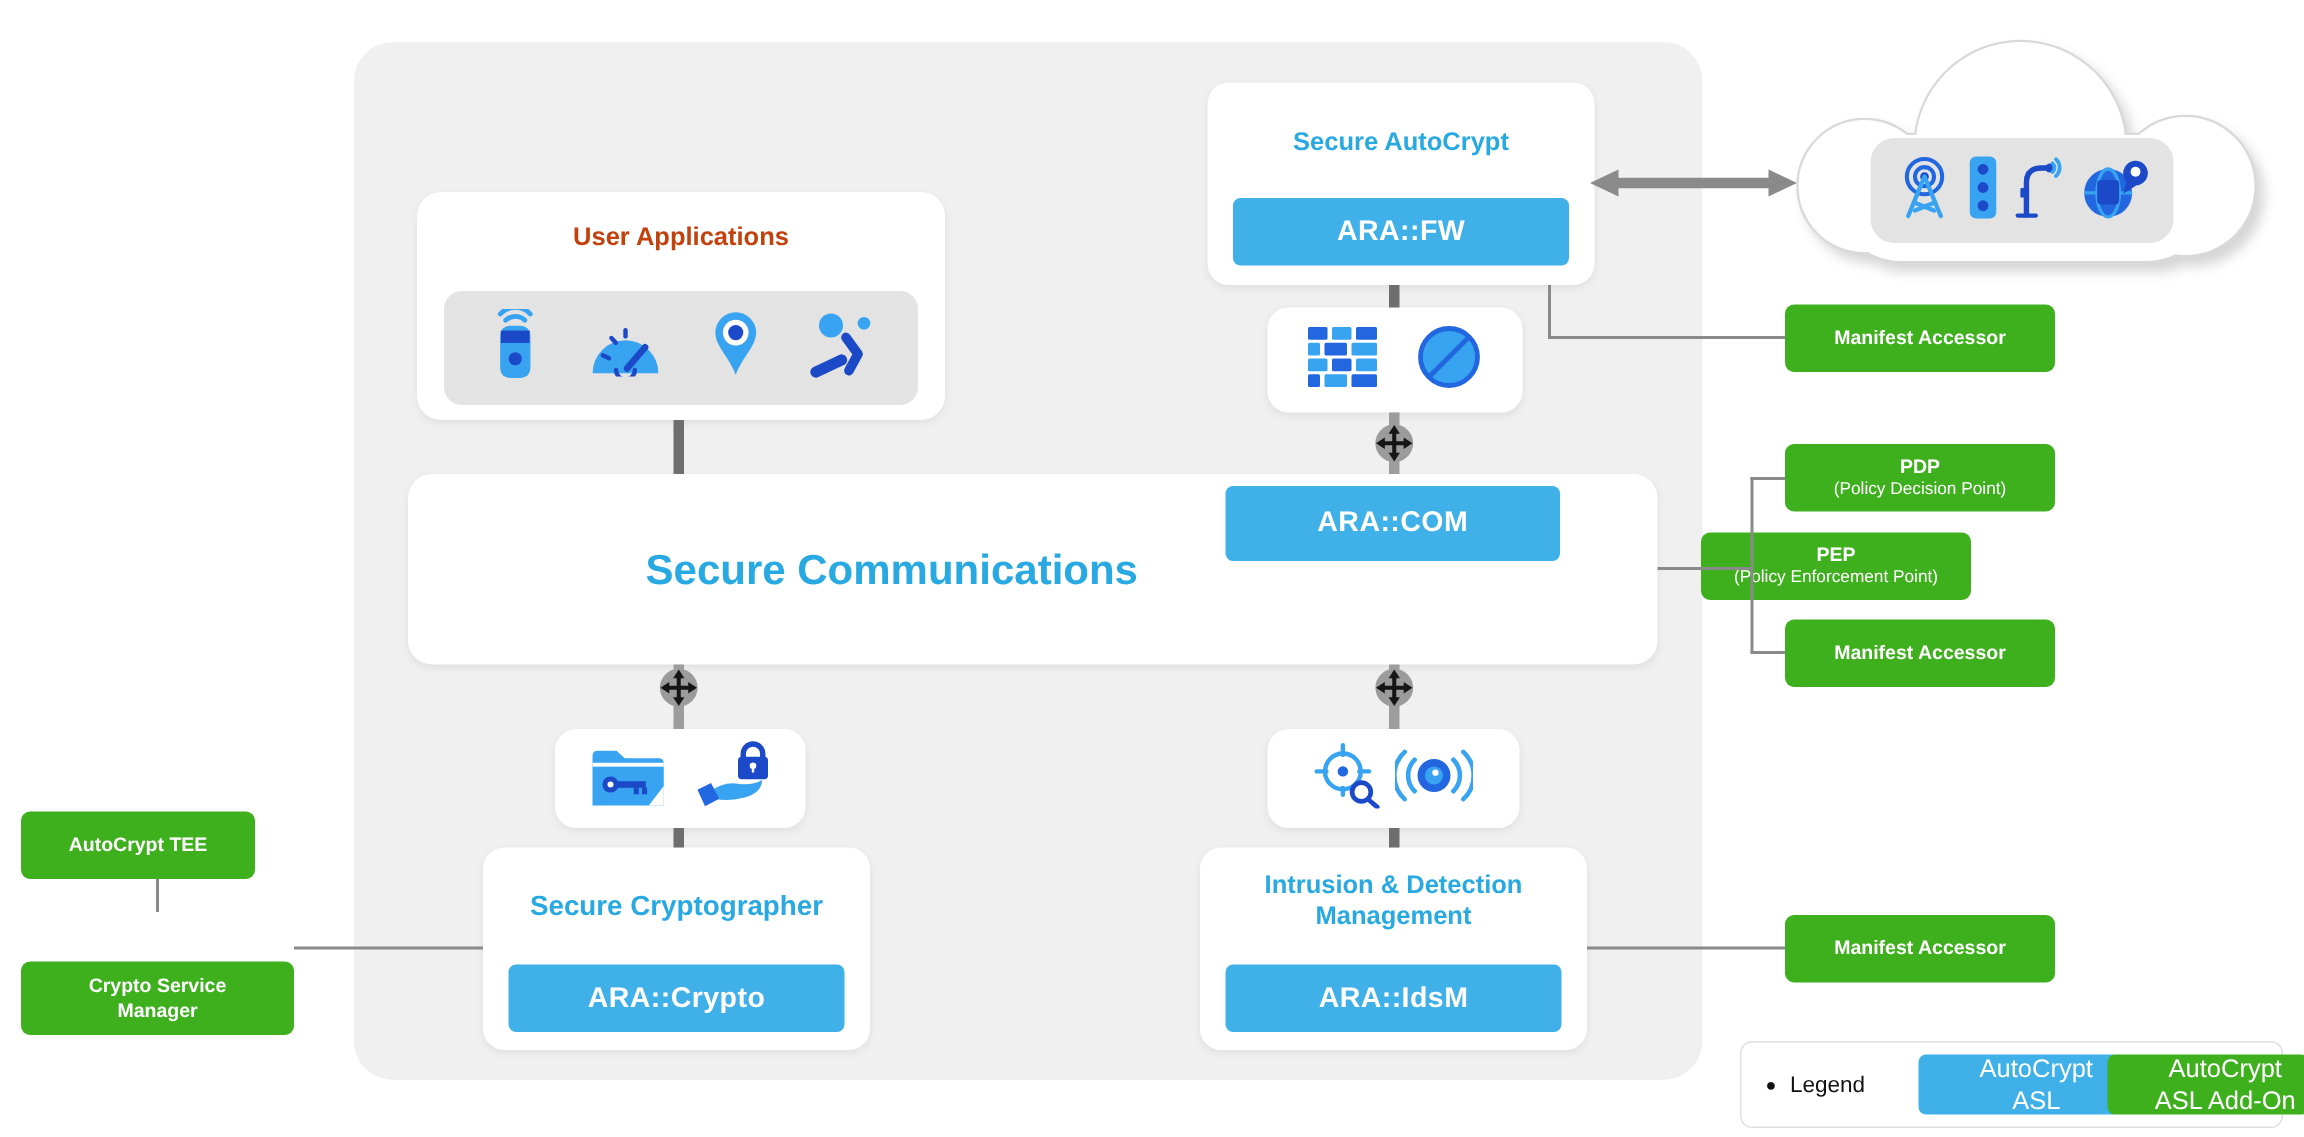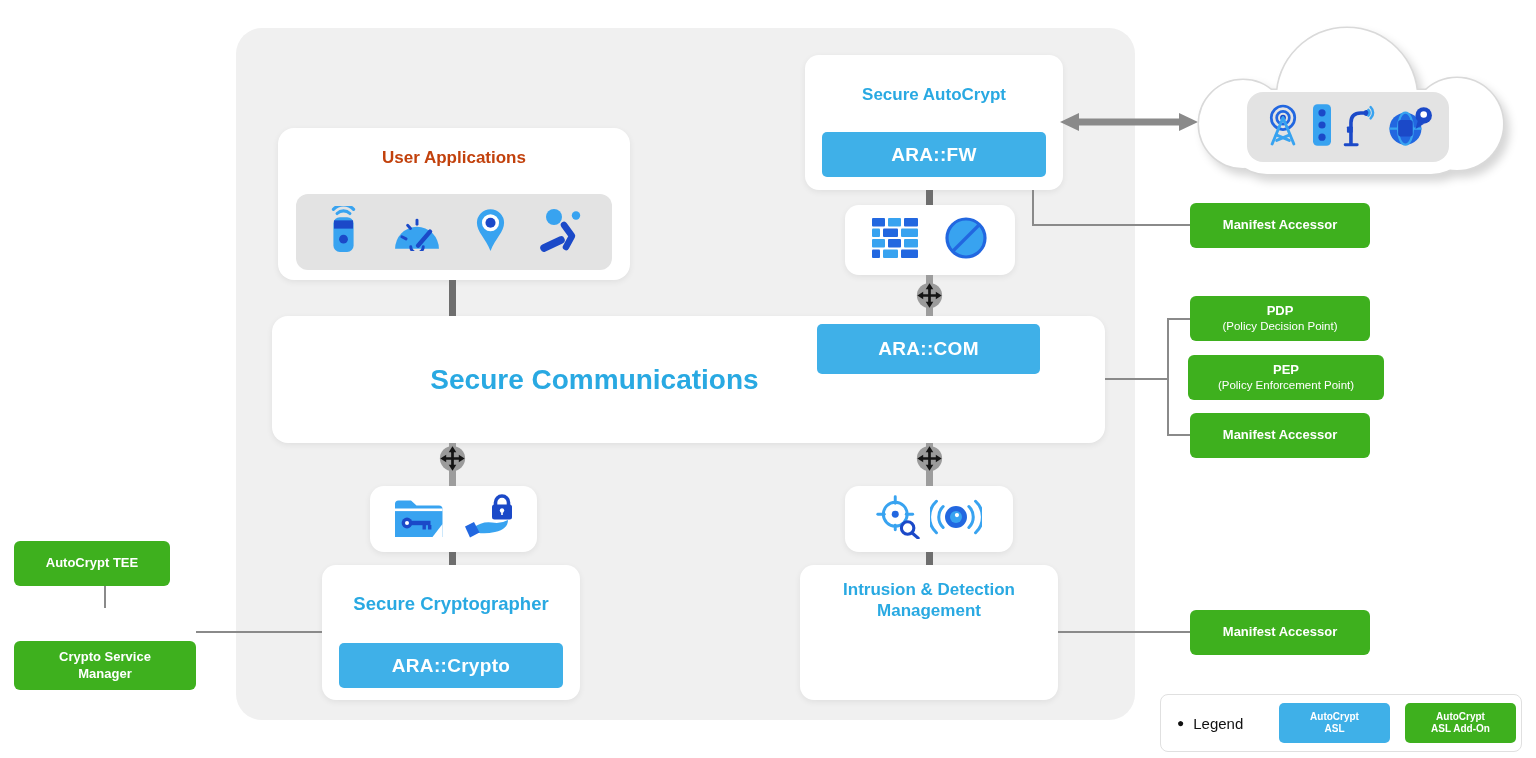--- a/index.html
+++ b/index.html
@@ -22,21 +22,21 @@
   .line{position:absolute;background:var(--connector-gray);}
   .stub{position:absolute;background:#6E6E6E;}
   .thick{position:absolute;background:#9D9D9D;}
   .iconrow{display:flex;align-items:center;justify-content:center;height:100%;}
   .strip{position:absolute;background:#E3E3E3;border-radius:12px;}
   .f-l{fill:var(--icon-blue)} .f-m{fill:var(--icon-mid)} .f-d{fill:var(--icon-navy)} .f-w{fill:#fff}
   .s-l{stroke:var(--icon-blue)} .s-m{stroke:var(--icon-mid)} .s-d{stroke:var(--icon-navy)}
   .nf{fill:none}
   .cloudsvg{filter:drop-shadow(5px 6px 4px rgba(0,0,0,.16));}
   .legendchip{position:absolute;border-radius:5px;color:#fff;display:flex;flex-direction:column;
-              align-items:center;justify-content:center;font-size:10px;font-weight:bold;line-height:1.25;}
+              align-items:center;justify-content:center;font-size:17px;font-weight:normal;line-height:1.25;padding-left:23px;}
 </style>
 </head>
 <body>
 
 <div id="stage">
 
   <div class="abs" style="left:236px;top:28px;width:899px;height:692px;background:var(--panel-gray);border-radius:26px;"></div>
 
   <div class="card" style="left:278px;top:128px;width:352px;height:152px;">
     <div style="position:absolute;top:20px;left:0;width:100%;text-align:center;font-size:17px;font-weight:bold;color:#c2410c;">User Applications</div>
@@ -172,20 +172,21 @@
           </g>
           <circle class="f-m" cx="27" cy="22" r="11.5"></circle>
           <circle class="f-l" cx="27" cy="22" r="6.3"></circle>
           <circle class="f-w" cx="28" cy="20" r="2.2"></circle>
         </svg></span>
     </div>
   </div>
 
   <div class="card" style="left:800px;top:565px;width:258px;height:135px;border-radius:14px;">
     <div class="bluehead" style="position:absolute;top:14px;left:29px;width:200px;text-align:center;font-size:17px;line-height:1.25;">Intrusion &amp; Detection Management</div>
+    <div class="ara" style="left:17px;top:78px;width:224px;height:45px;">ARA::IdsM</div>
   </div>
 
   <div class="stub" style="left:449px;top:280px;width:7px;height:36px;"></div>
   <div class="stub" style="left:926px;top:190px;width:7px;height:15px;"></div>
 
   <div class="thick" style="left:926px;top:275px;width:7px;height:41px;"></div>
   <span class="abs" style="left:916px;top:282px;">
     <svg width="27" height="27" viewBox="0 0 30 30">
       <circle cx="15" cy="15" r="14" fill="#9b9b9b"></circle>
       <g stroke="#151515" stroke-width="3" stroke-linecap="round">
@@ -239,21 +240,21 @@
     <span style="display:block;width:112px;">Crypto Service Manager</span>
   </div>
   <div class="line" style="left:104px;top:586px;width:2px;height:22px;"></div>
   <div class="line" style="left:196px;top:631px;width:126px;height:2px;"></div>
 
   <div class="green" style="left:1190px;top:203px;width:180px;height:45px;">Manifest Accessor</div>
   <div class="green" style="left:1190px;top:296px;width:180px;height:45px;">
     <span>PDP</span>
     <span class="sub">(Policy Decision Point)</span>
   </div>
-  <div class="green" style="left:1188px;top:355px;width:196px;height:45px;">
+  <div class="green" style="left:1134px;top:355px;width:180px;height:45px;">
     <span>PEP</span>
     <span class="sub">(Policy Enforcement Point)</span>
   </div>
   <div class="green" style="left:1190px;top:413px;width:180px;height:45px;">Manifest Accessor</div>
   <div class="green" style="left:1190px;top:610px;width:180px;height:45px;">Manifest Accessor</div>
 
   <div class="line" style="left:1032px;top:190px;width:2px;height:36px;"></div>
   <div class="line" style="left:1032px;top:224px;width:158px;height:2px;"></div>
   <div class="line" style="left:1105px;top:378px;width:63px;height:2px;"></div>
   <div class="line" style="left:1167px;top:318px;width:2px;height:117px;"></div>

